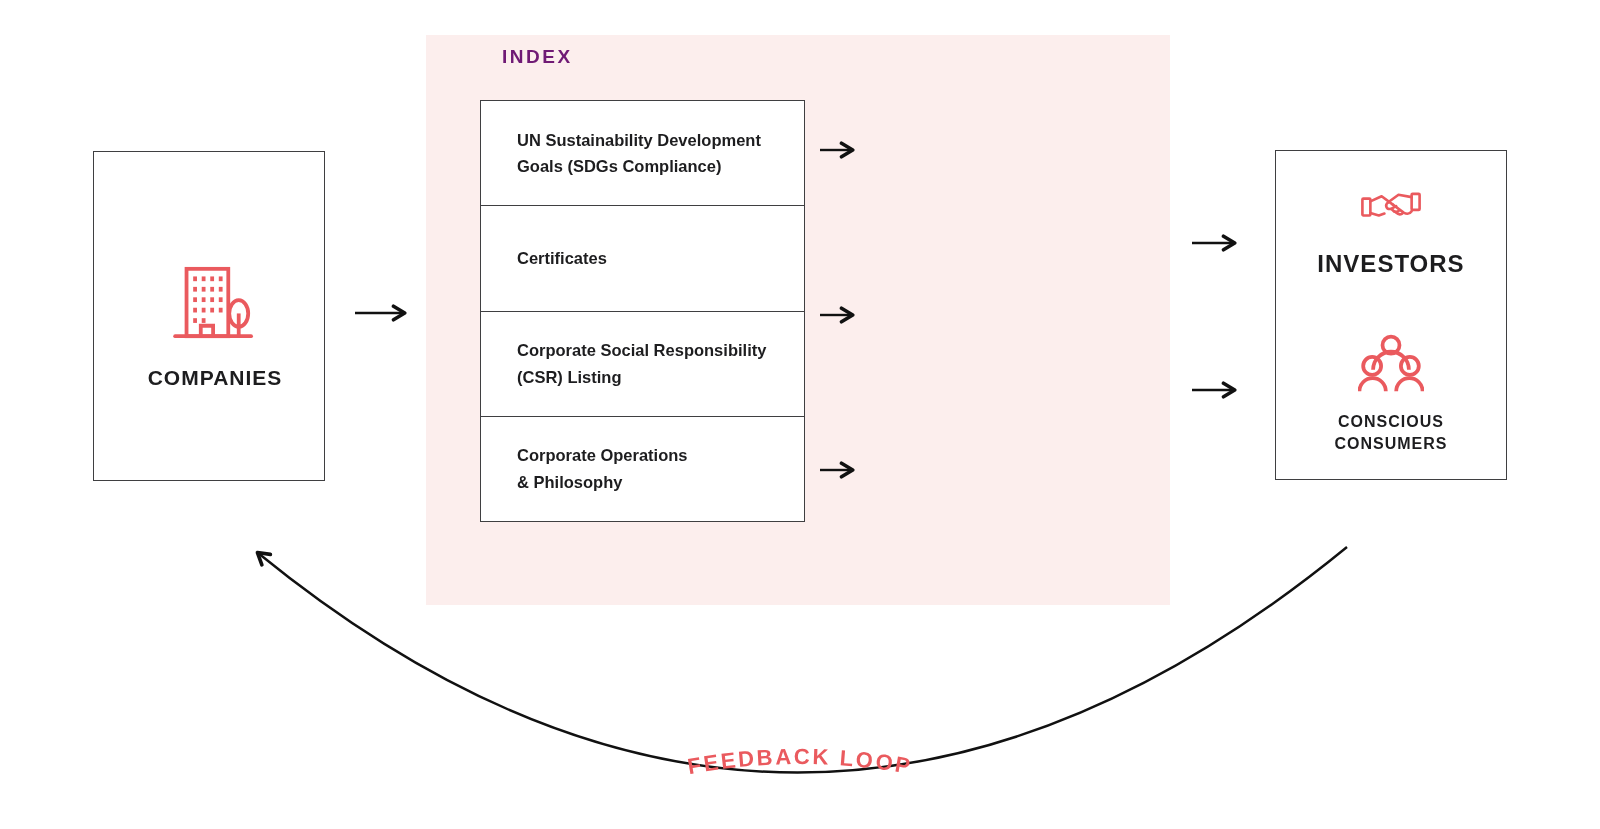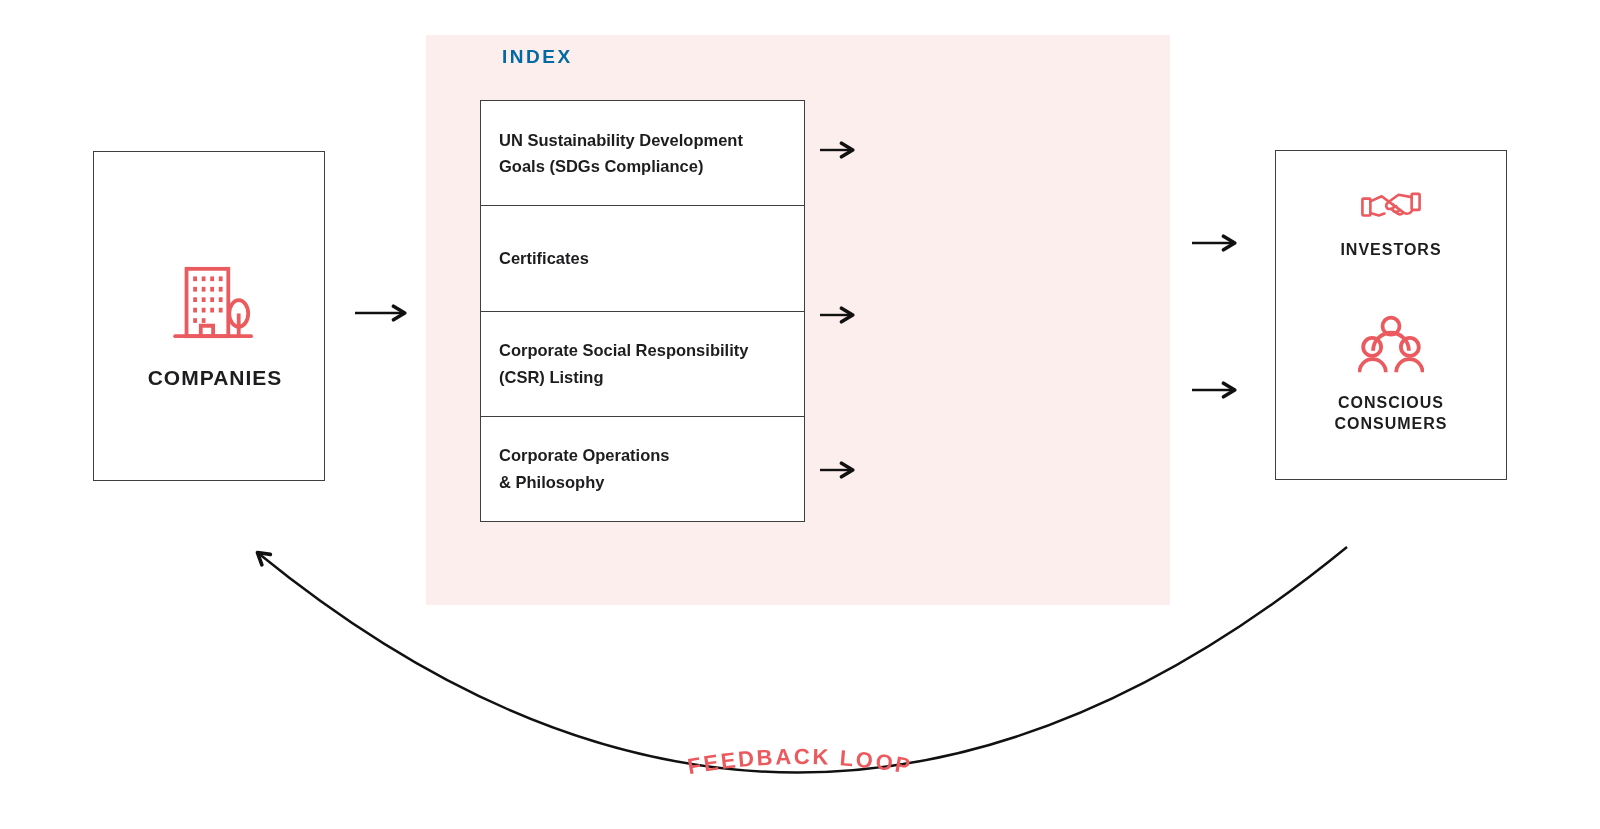--- a/index.html
+++ b/index.html
@@ -3,42 +3,42 @@
 <meta charset="utf-8">
 <style>
   html,body{margin:0;padding:0;background:#ffffff;}
   #canvas{
     position:relative;width:1600px;height:829px;background:#ffffff;overflow:hidden;
     font-family:"Liberation Sans","DejaVu Sans",sans-serif;color:#1d1d1f;
   }
   .abs{position:absolute;}
   
   #index-panel{left:426px;top:35px;width:744px;height:570px;background:#fceeed;}
-  #index-label{left:502px;top:46px;font-size:19px;font-weight:700;letter-spacing:2.5px;color:#0369a1;}
+  #index-label{left:502px;top:46px;font-size:19px;font-weight:700;letter-spacing:2.5px;color:#701a75;}
   
   .outline-box{background:#ffffff;border:1.5px solid #3f3f41;box-sizing:border-box;
     display:flex;flex-direction:column;align-items:center;}
   #companies-box{left:93px;top:151px;width:232px;height:330px;padding-left:12px;}
   #investors-box{left:1275px;top:150px;width:232px;height:330px;}
   .box-label{font-size:21px;font-weight:700;letter-spacing:1px;text-align:center;line-height:1.35;white-space:pre-line;}
   
   #criteria-stack{left:480px;top:100px;width:325px;height:422px;border:1px solid #3f3f41;
     box-sizing:border-box;background:#ffffff;display:flex;flex-direction:column;}
-  .crit-row{flex:1 1 0;display:flex;align-items:center;padding:0 14px 0 18px;border-bottom:1px solid #3f3f41;box-sizing:border-box;}
+  .crit-row{flex:1 1 0;display:flex;align-items:center;padding:0 14px 0 36px;border-bottom:1px solid #3f3f41;box-sizing:border-box;}
   .crit-row:last-child{border-bottom:none;}
   .crit-text{font-size:16.5px;font-weight:700;line-height:1.6;white-space:pre-line;}
   
   #ratings-box{left:887px;top:101px;width:224px;height:431px;border:1px solid #3f3f41;box-sizing:border-box;
     background:#ffffff;display:flex;flex-direction:column;align-items:center;}
   #ratings-title{margin-top:19px;font-size:18.5px;font-weight:700;letter-spacing:1.5px;}
   #grade-list{margin-top:39px;display:flex;flex-direction:column;align-items:center;}
   .grade{font-size:27px;font-weight:700;line-height:30px;margin-bottom:27px;letter-spacing:1px;}
   
   #handshake-wrap{margin-top:34px;height:44px;display:flex;align-items:center;}
-  #investors-label{margin-top:10px;font-size:16px;}
+  #investors-label{margin-top:19px;font-size:24px;}
   #people-wrap{margin-top:53px;height:62px;display:flex;align-items:center;}
   #consumers-label{margin-top:16px;font-size:16px;}
   
   #building-wrap{margin-top:114px;height:74px;display:flex;align-items:center;}
   #companies-label{margin-top:24px;}
   
   #overlay{left:0;top:0;width:1600px;height:829px;pointer-events:none;}
   .fb-text{font-family:"Liberation Sans","DejaVu Sans",sans-serif;font-size:22px;font-weight:700;letter-spacing:2.5px;fill:#ea5a5e;}
 </style>
 </head>

